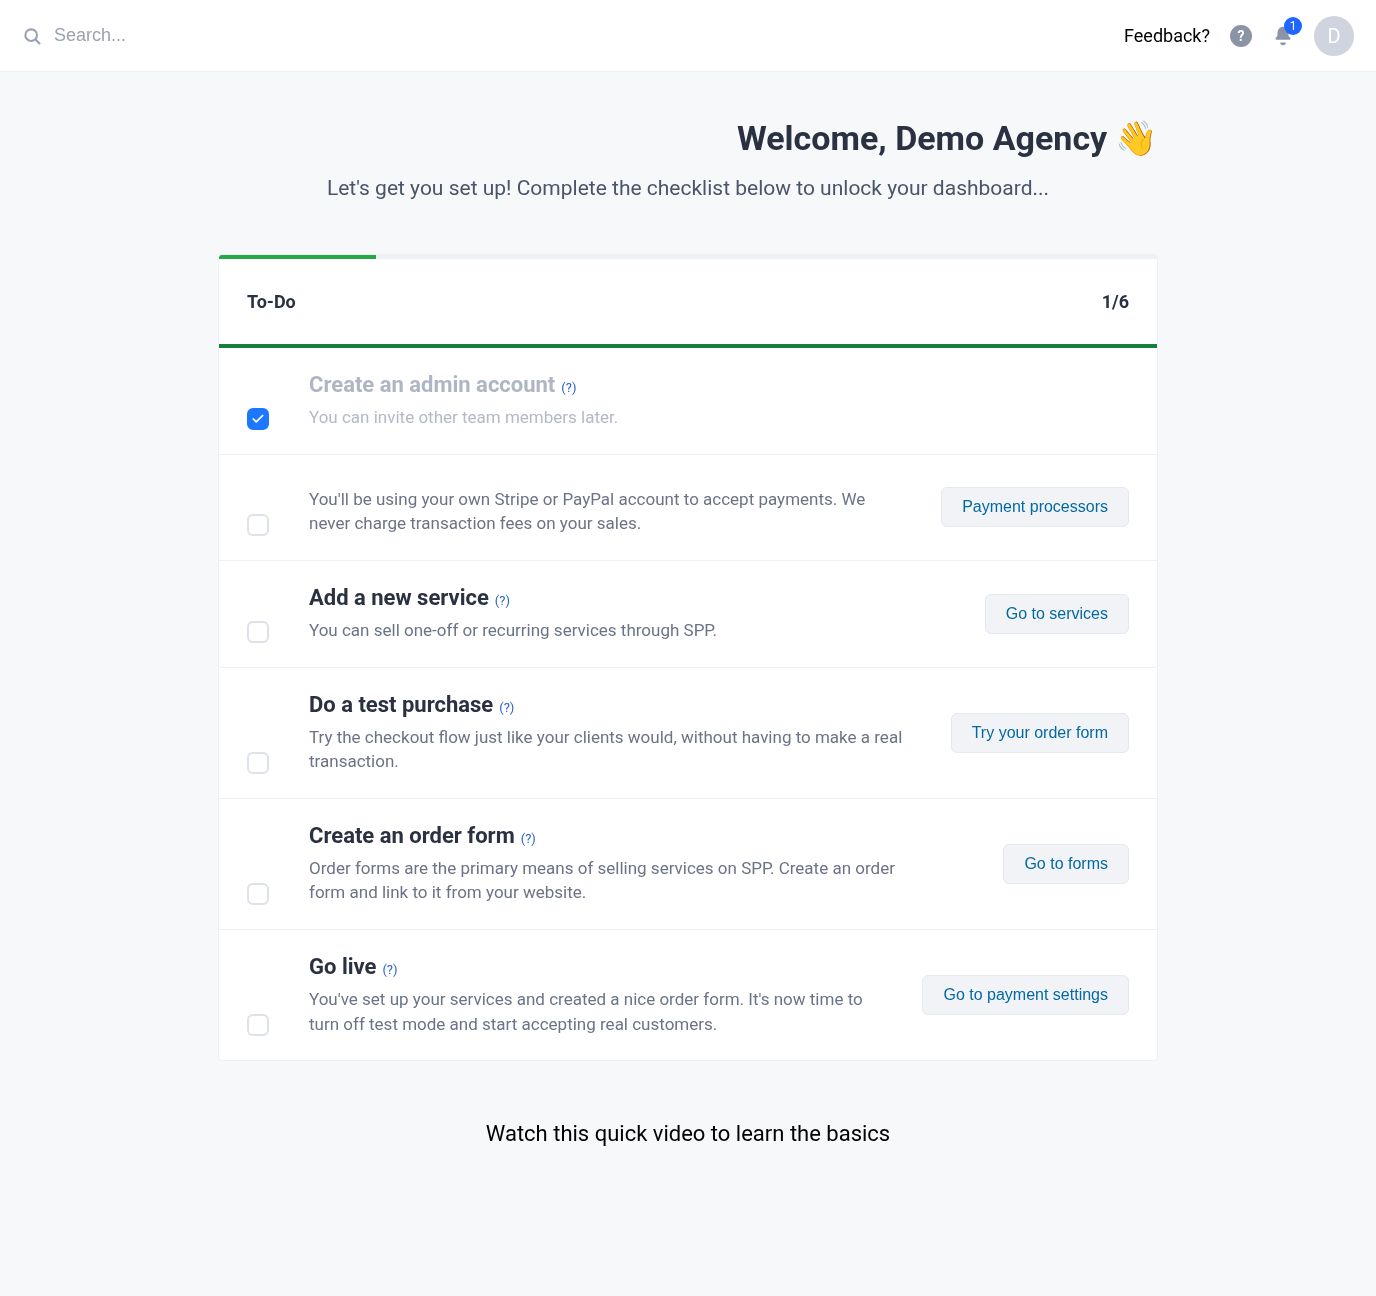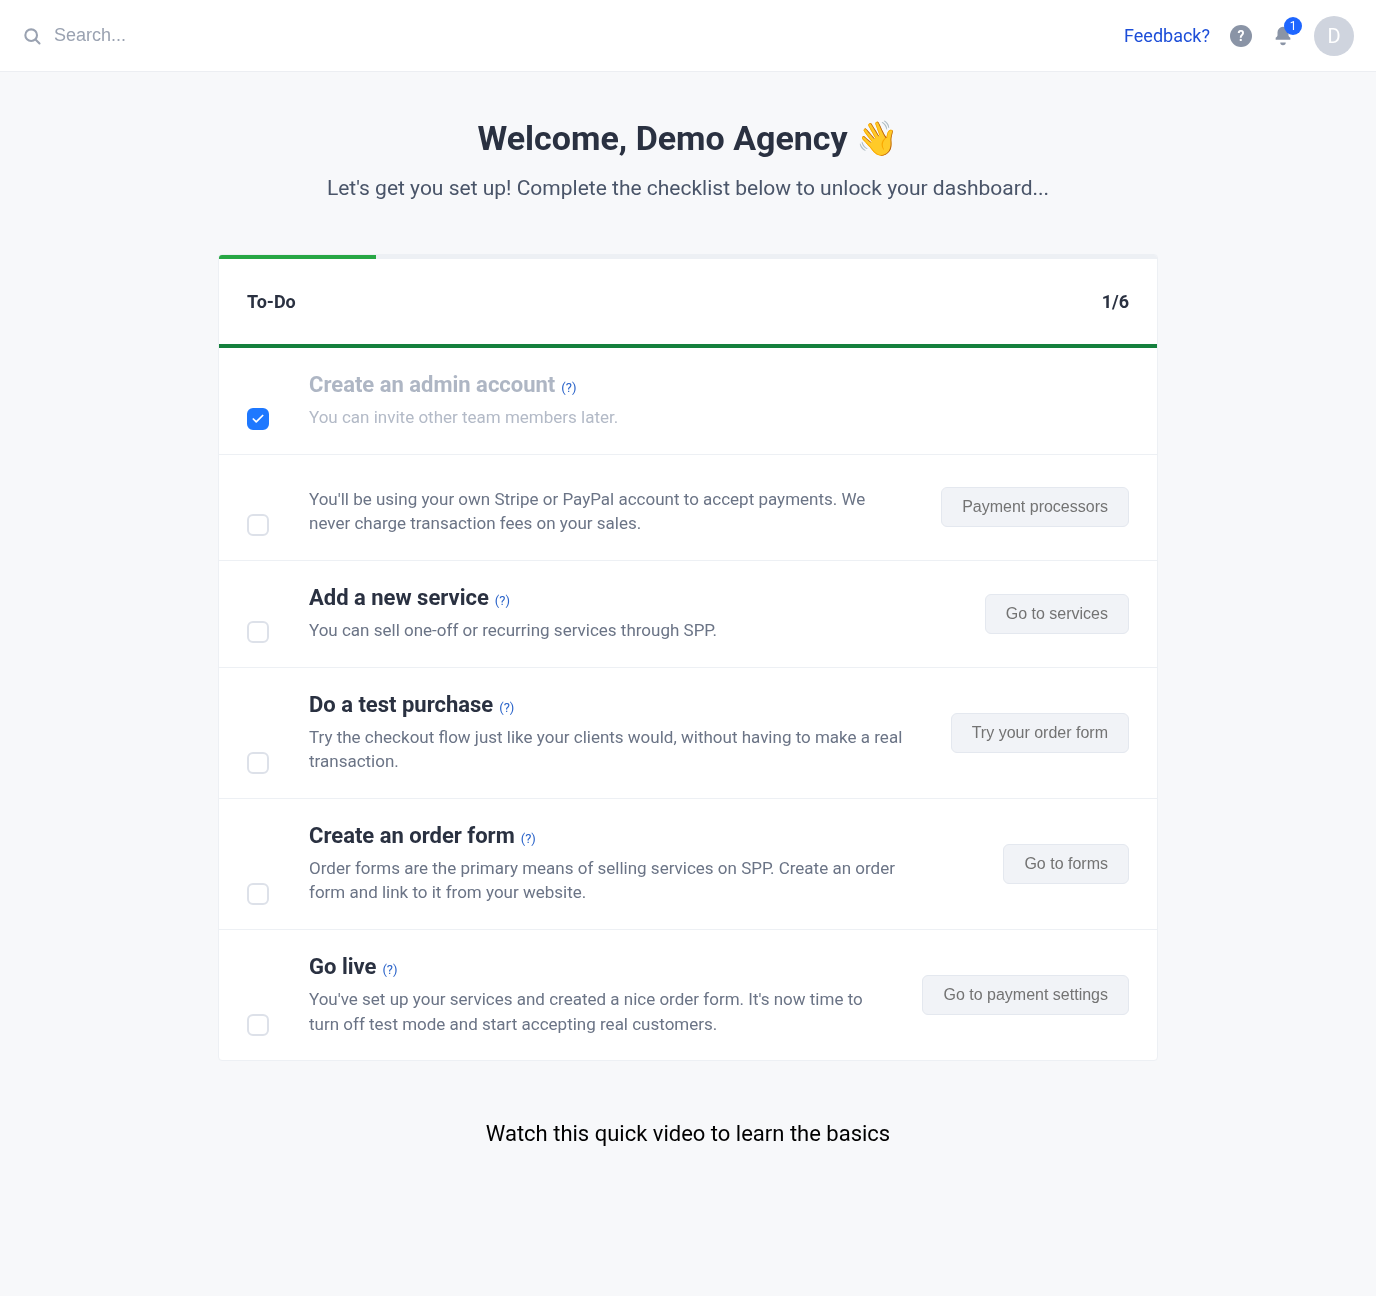--- a/index.html
+++ b/index.html
@@ -39,21 +39,21 @@
   }
   .search-input::placeholder { color: #9aa2b1; }
 
   .topbar-right {
     display: flex;
     align-items: center;
     gap: 20px;
   }
   .feedback-link {
     font-size: 18px;
-    color: #1d4ed8;
+    color: #000000;
     cursor: pointer;
   }
   .help-dot {
     width: 22px; height: 22px;
     border-radius: 50%;
     background: #8a94a6;
     color: #fff;
     display: flex; align-items: center; justify-content: center;
     font-size: 14px; font-weight: 700;
     cursor: pointer;
@@ -81,21 +81,21 @@
     cursor: pointer;
   }
 
   
   .main {
     max-width: 980px;
     margin: 0 auto;
     padding: 40px 20px 80px;
   }
   .page-title {
-    text-align: center;
+    text-align: right;
     font-size: 34px;
     font-weight: 700;
     color: #2a3141;
     margin-top: 6px;
   }
   .page-subtitle {
     text-align: center;
     font-size: 21px;
     color: #4a5569;
     margin-top: 18px;
@@ -184,21 +184,21 @@
   }
   .task-desc.muted { color: #b3bac7; }
 
   .task-action {
     flex-shrink: 0;
     align-self: center;
   }
   .btn {
     background: #f1f3f7;
     border: 1px solid #e4e8ef;
-    color: #737373;
+    color: #0369a1;
     font-size: 16px;
     padding: 10px 20px;
     border-radius: 6px;
     cursor: pointer;
     white-space: nowrap;
   }
 
   .video-heading {
     text-align: center;
     font-size: 22px;

